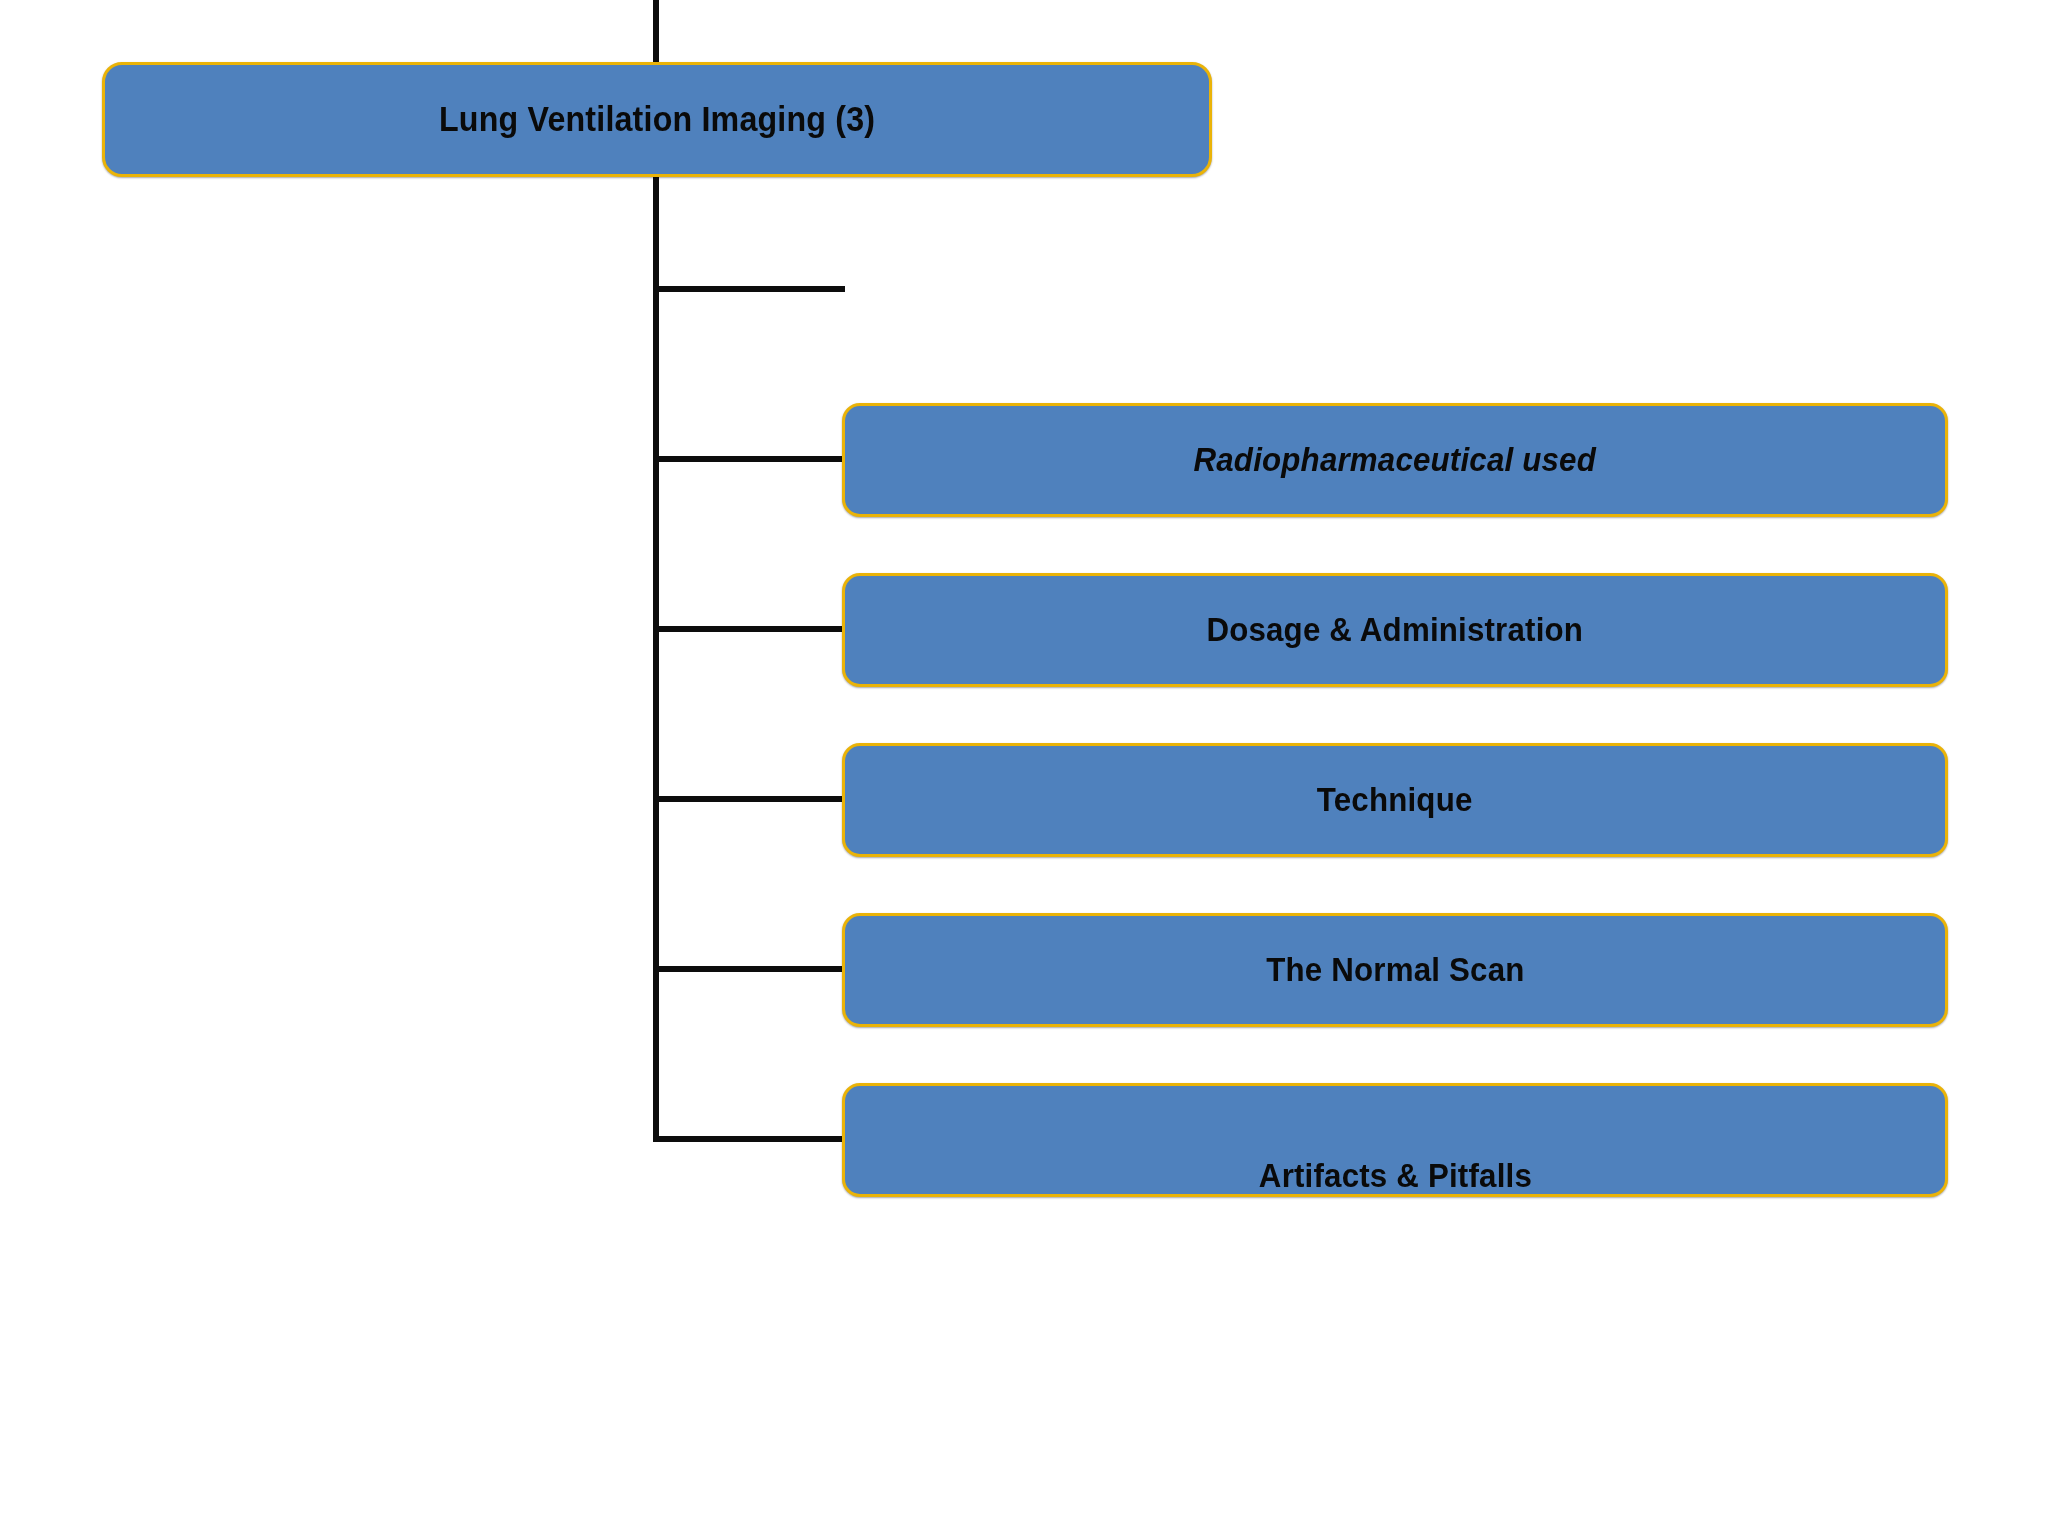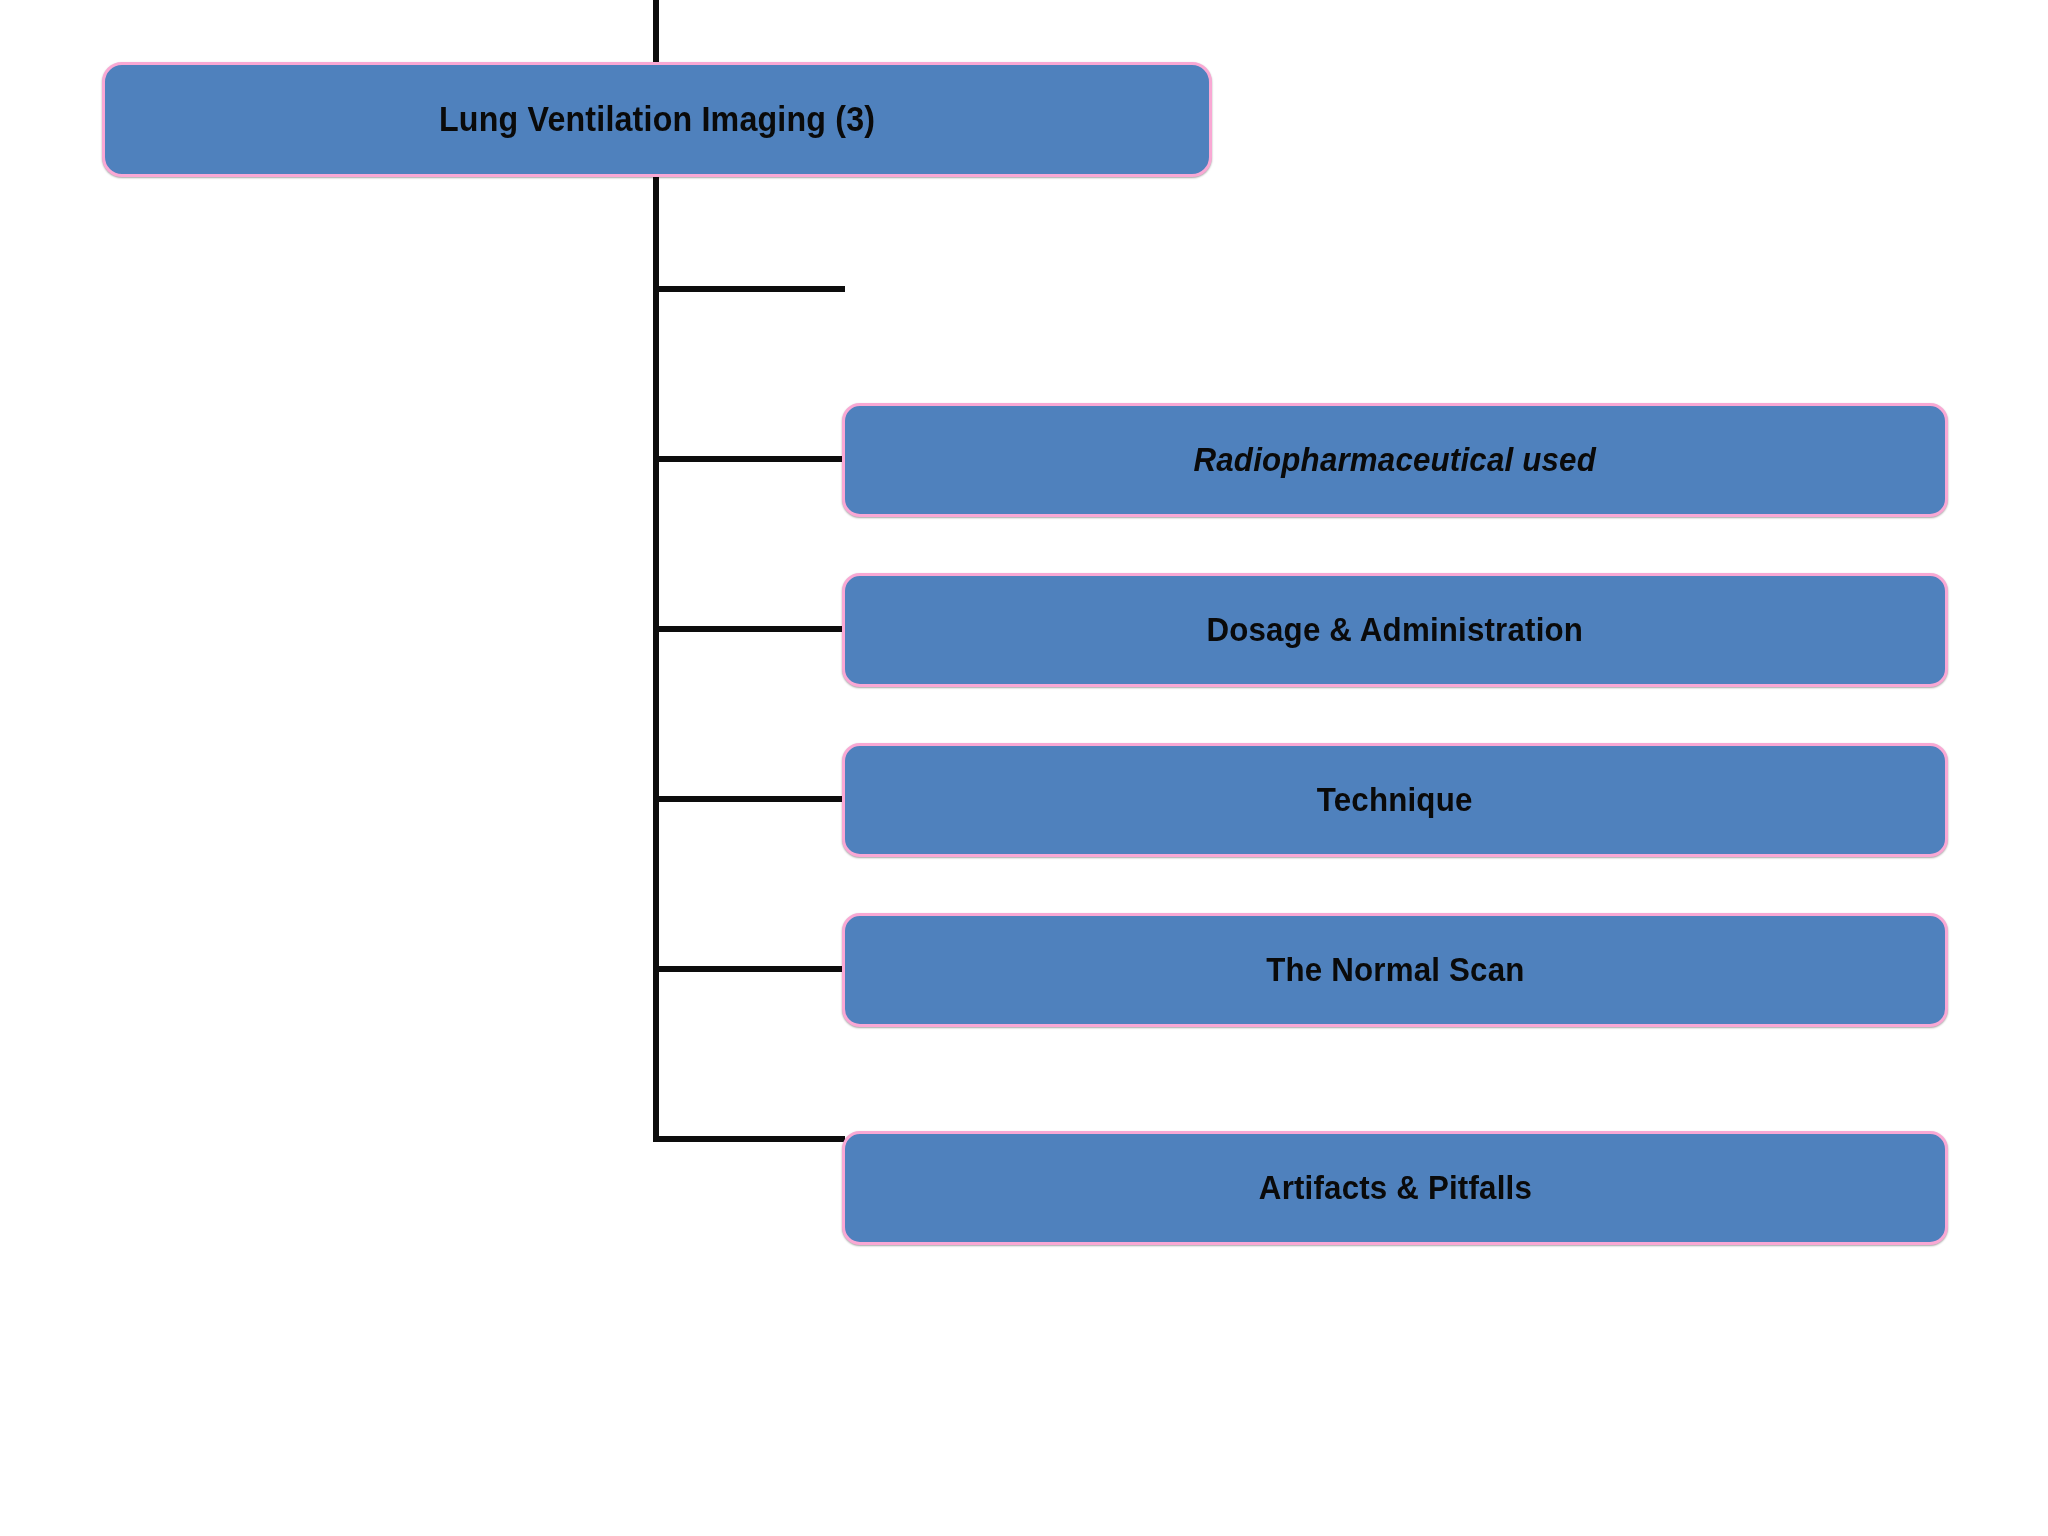--- a/index.html
+++ b/index.html
@@ -27,21 +27,21 @@
   .branch {
     position: absolute;
     background: #0d0d0d;
   }
 
   
   .node {
     position: absolute;
     box-sizing: border-box;
     background: #4f81bd;
-    border: 3px solid #f9a8d4;
+    border: 3px solid #eab308;
     border-radius: 18px;
     display: flex;
     align-items: center;
     justify-content: center;
     box-shadow: 0 1px 2px rgba(0,0,0,0.35);
   }
   .node-label {
     color: #0a0a0a;
     font-family: "Liberation Sans", sans-serif;
     font-weight: bold;
@@ -100,17 +100,17 @@
   </div>
 
   <div class="node child-node" style="top:743px;">
     <span class="node-label">Technique</span>
   </div>
 
   <div class="node child-node" style="top:913px;">
     <span class="node-label">The Normal Scan</span>
   </div>
 
-  <div class="node child-node" style="top:1131px;">
+  <div class="node child-node" style="top:1083px;align-items:flex-end;">
     <span class="node-label">Artifacts &amp; Pitfalls</span>
   </div>
 
 </div>
 
 </body></html>

